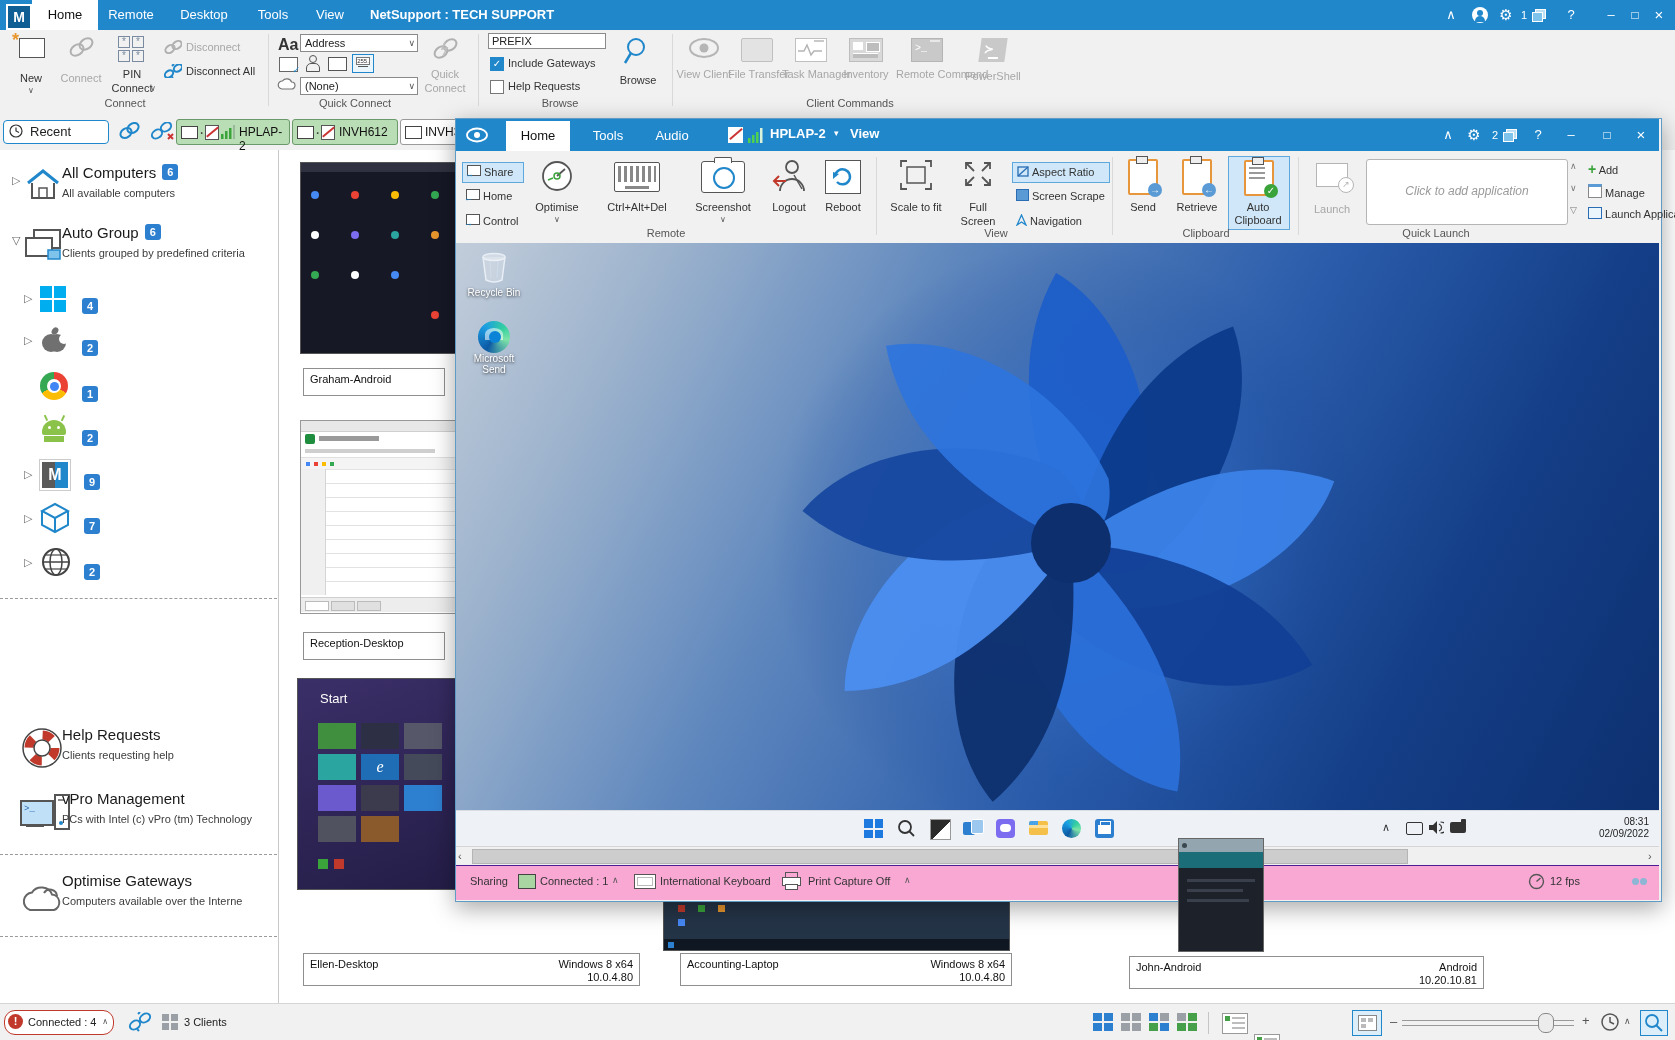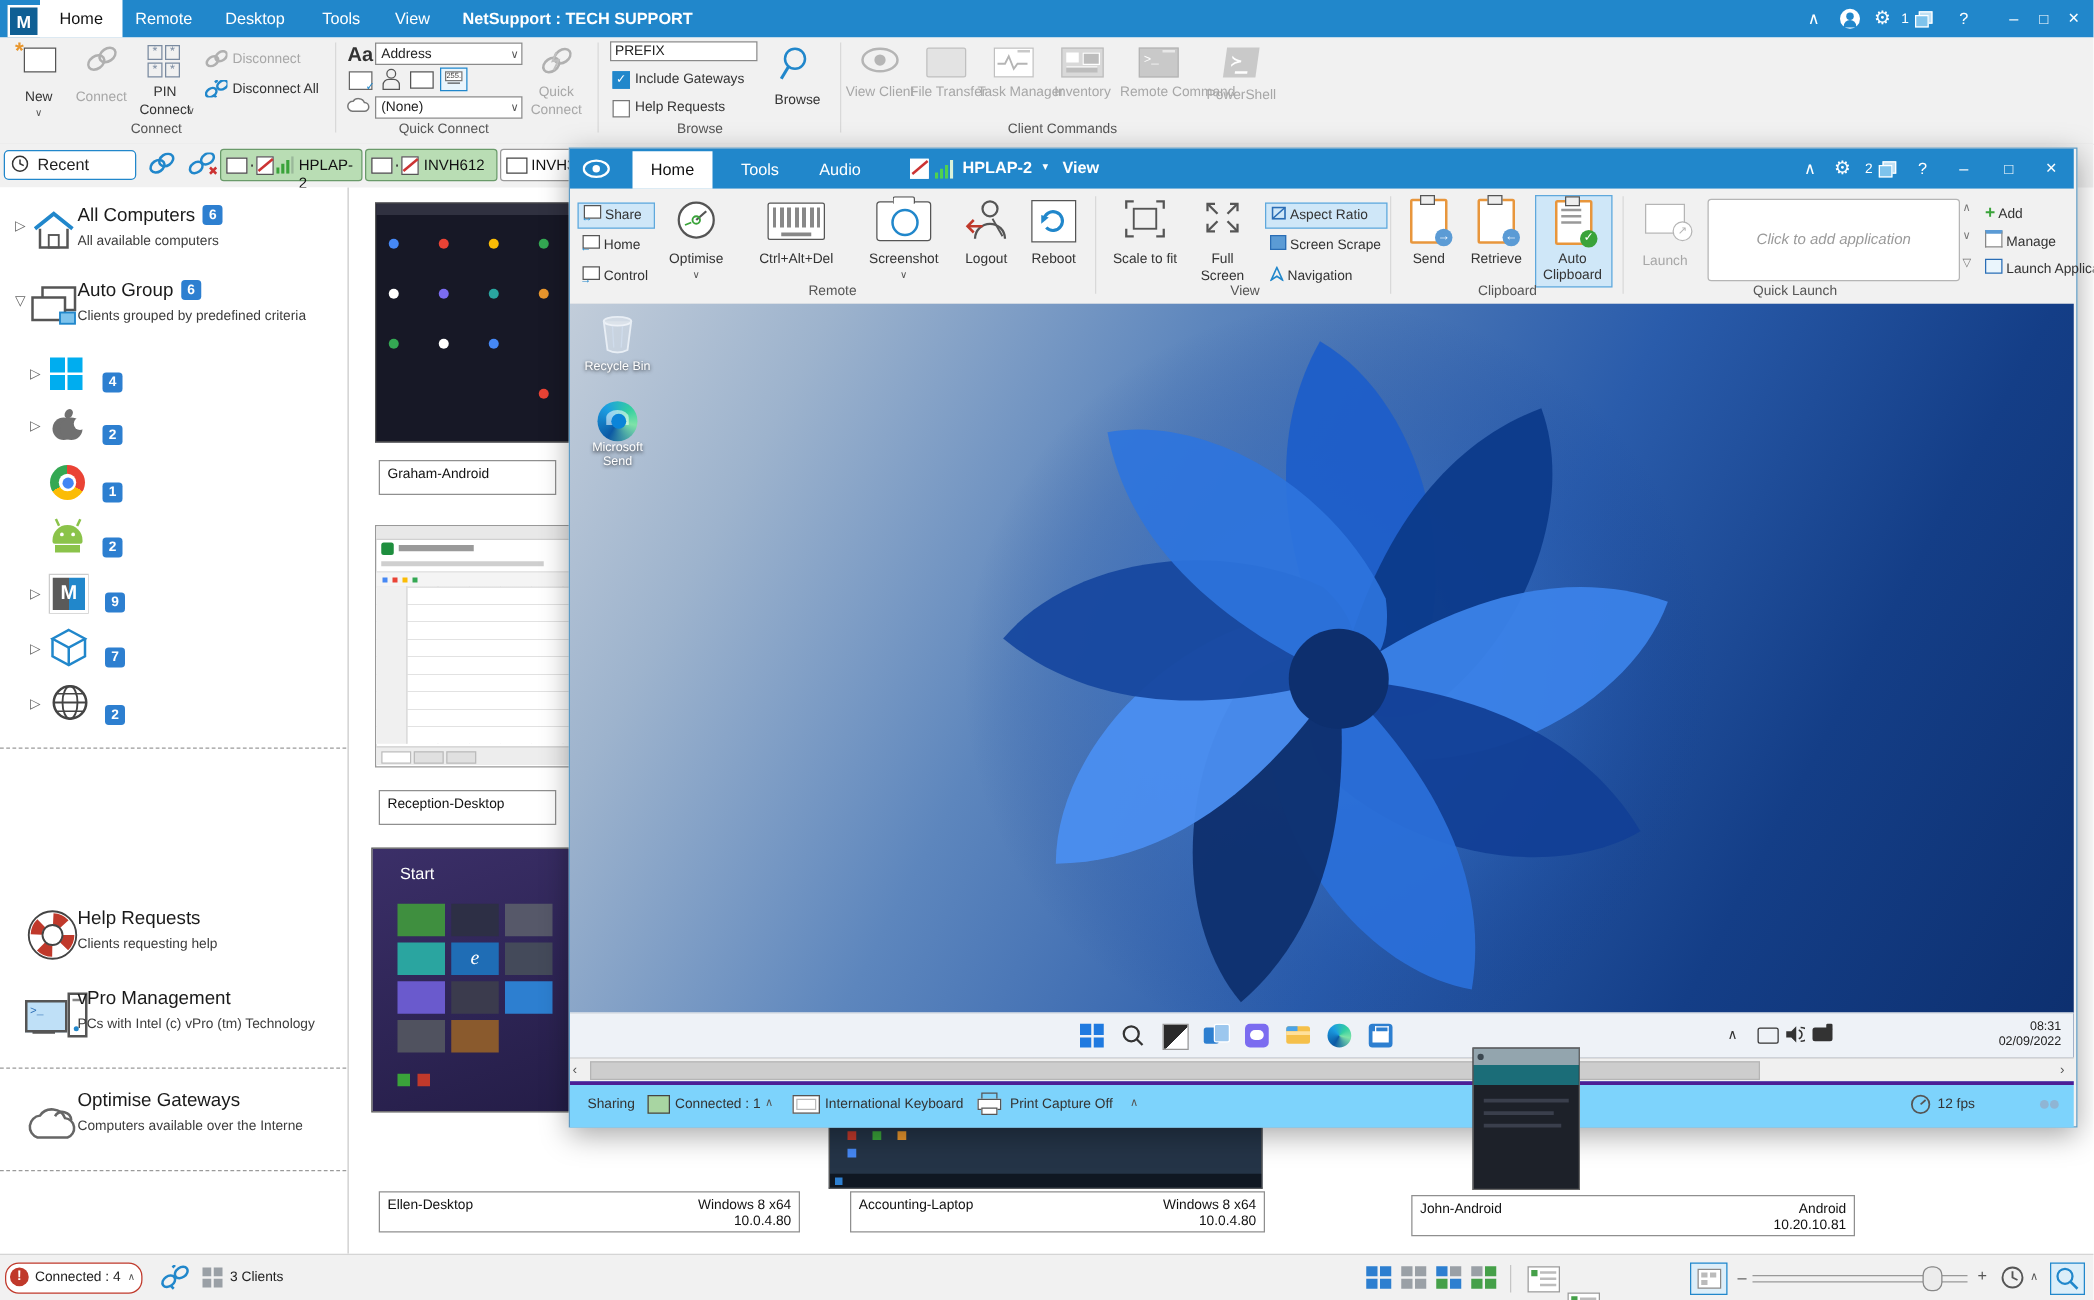--- a/index.html
+++ b/index.html
@@ -45,21 +45,21 @@
   .tl-os{position:absolute;right:6px;top:4px;font-size:11px;color:#111;white-space:nowrap;}
   .tl-ip{position:absolute;right:6px;top:17px;font-size:11px;color:#111;white-space:nowrap;}
   
   #viewwin{position:absolute;left:455px;top:118px;width:1205px;height:782px;background:#f1f1f1;
            border:1px solid #5f9bc4;box-shadow:0 6px 22px rgba(0,0,0,.35);z-index:40;}
   #vw-content{position:absolute;left:0;top:124px;width:1203px;height:603px;overflow:hidden;
       background:linear-gradient(118deg,#c2cdda 0%,#9db3cd 14%,#5d86bd 34%,#2a5cab 58%,#143e87 78%,#0d2f6e 100%);}
   .deskicon-lbl{font-size:10px;color:#fff;text-align:center;text-shadow:0 1px 3px rgba(0,0,0,.8);line-height:11px;}
   #vw-taskbar{position:absolute;left:0;bottom:0;width:100%;height:35px;background:#eef2f7;border-top:1px solid #d8dde4;}
   .tk-ico{position:absolute;top:8px;width:19px;height:19px;}
-  .statusbar{position:absolute;background:#7dd3fc;border-top:3px solid #4c1d95;font-size:11px;color:#333;}
+  .statusbar{position:absolute;background:#f9a8d4;border-top:1px solid #4c1d95;font-size:11px;color:#333;}
   .sb-txt{position:absolute;top:9px;font-size:11px;color:#333;white-space:nowrap;}
   .win4{display:grid;grid-template-columns:1fr 1fr;grid-template-rows:1fr 1fr;gap:2px;width:100%;height:100%;}
   .chain{stroke:#2187cb;fill:none;stroke-width:2;}
   .chain.gray{stroke:#b0b0b0;}
   .scrollbar-h{position:absolute;background:#f0f0f0;border-top:1px solid #d5d5d5;}
   .scroll-thumb{position:absolute;background:#cdcdcd;border:1px solid #b5b5b5;}
   
   #bottombar{position:absolute;left:0;top:1003px;width:1675px;height:37px;background:#f1f1f1;border-top:1px solid #d5d5d5;z-index:45;}
   .bb-ico{position:absolute;top:9px;}
   .grid4{display:grid;grid-template-columns:9px 9px;grid-template-rows:8px 8px;gap:2px;}

